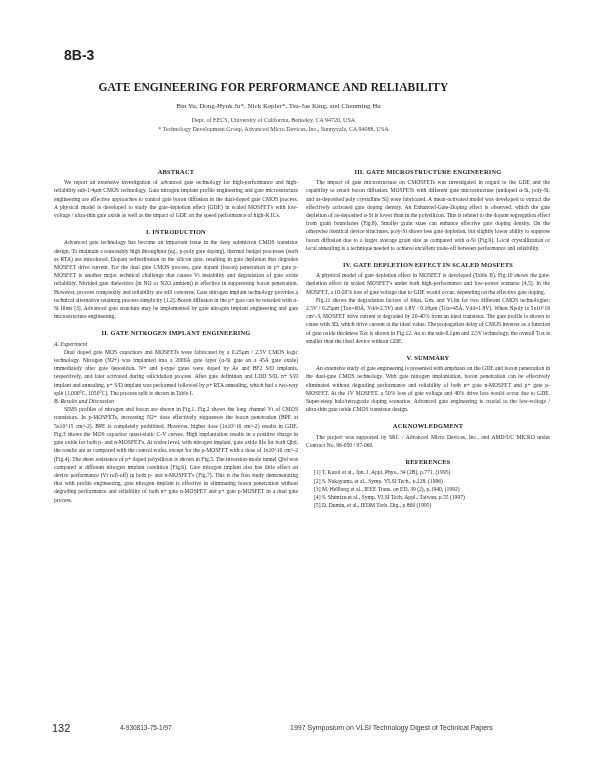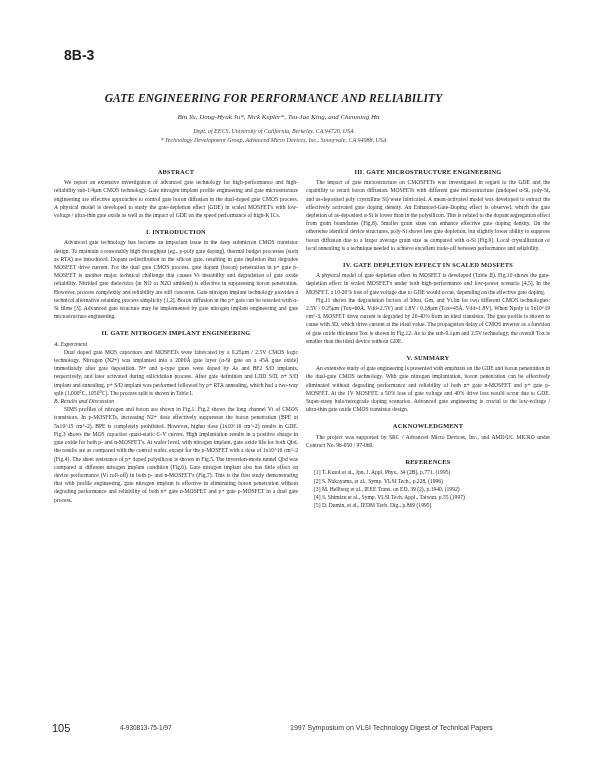--- a/index.html
+++ b/index.html
@@ -1,18 +1,18 @@
 <!DOCTYPE html>
 <html><head>
   <meta charset="utf-8">
   <style>
     html, body { margin: 0; padding: 0; background: #ffffff; }
     body { width: 600px; height: 770px; position: relative; overflow: hidden; color: #1a1a1a; font-family: "Liberation Serif", serif; }
     .session { position: absolute; left: 64px; top: 47px; font-family: "Liberation Sans", sans-serif; font-size: 14px; font-weight: bold; color: #222; }
-    .title-block { position: absolute; left: 0; width: 547px; top: 92px; text-align: center; font-style: italic; }
+    .title-block { position: absolute; left: 0; width: 547px; top: 81px; text-align: center; }
     .title { font-size: 11.5px; font-weight: bold; line-height: 13px; letter-spacing: 0.1px; color: #1d1d1d; }
     .authors { font-size: 7px; margin-top: 8px; color: #333; padding-left: 10px; }
     .affil { font-size: 6px; margin-top: 6px; line-height: 9px; color: #444; }
     .col { position: absolute; top: 168px; width: 244px; font-size: 5.6px; line-height: 8.2px; text-align: justify; color: #2a2a2a; }
     .col.left { left: 54px; }
     .col.right { left: 306px; }
     .sec-head { text-align: center; font-size: 6.4px; font-weight: bold; letter-spacing: 0.2px; margin: 0 0 2px 0; color: #1d1d1d; }
     .sub-head { font-style: italic; font-size: 5.8px; margin: 0; }
     p { margin: 0; text-indent: 10px; }
     .gap { height: 9px; }
@@ -67,16 +67,16 @@
   <ul class="refs">
     <li>[1] T. Kuroi et al., Jpn. J. Appl. Phys., 34 (2B), p.771, (1995)</li>
     <li>[2] S. Nakayama, et al., Symp. VLSI Tech., p.228, (1996)</li>
     <li>[3] M. Hellberg et al., IEEE Trans. on ED, 39 (2), p.1940, (1992)</li>
     <li>[4] S. Shimizu et al., Symp. VLSI Tech. Appl., Taiwan, p.55 (1997)</li>
     <li>[5] D. Dumin, et al., IEDM Tech. Dig., p.869 (1995)</li>
   </ul>
 </div>
 
 <div class="footer">
-  <span class="page-num">105</span>
+  <span class="page-num">132</span>
   <span class="code">4-930813-75-1/97</span>
   <span class="venue">1997 Symposium on VLSI Technology Digest of Technical Papers</span>
 </div>
 
 </body></html>

